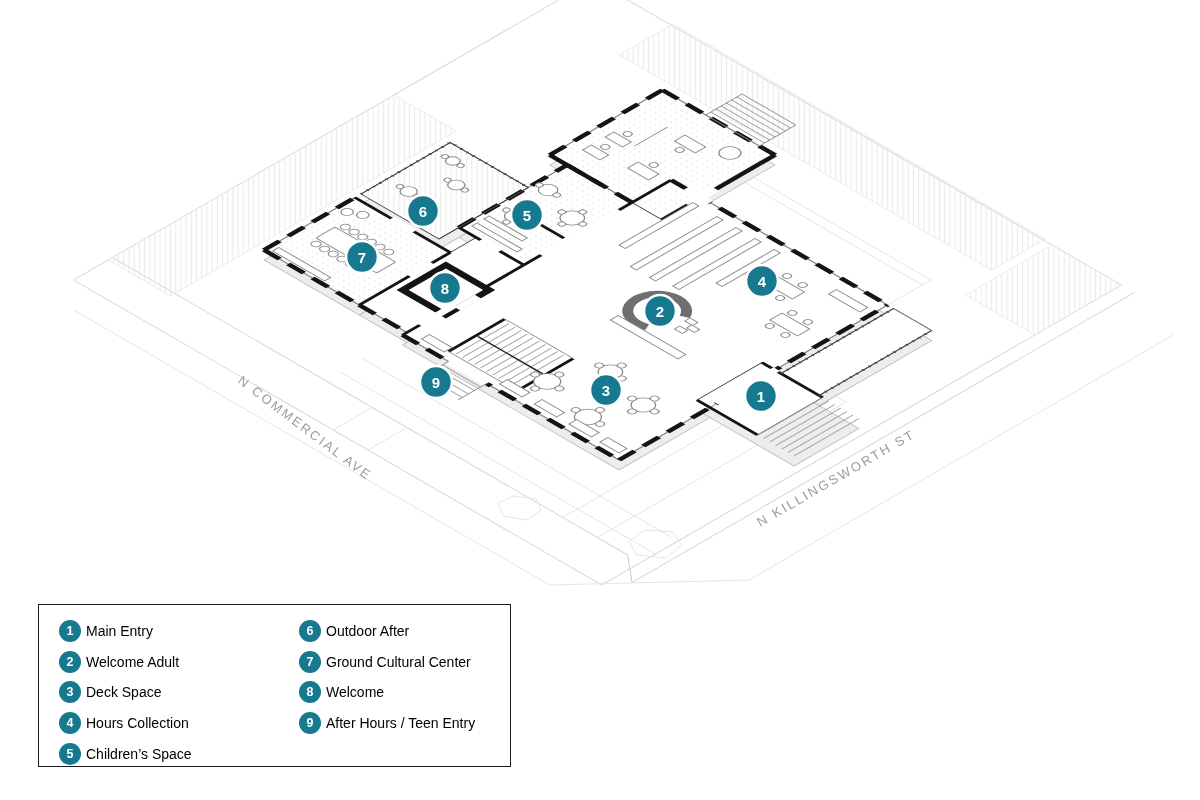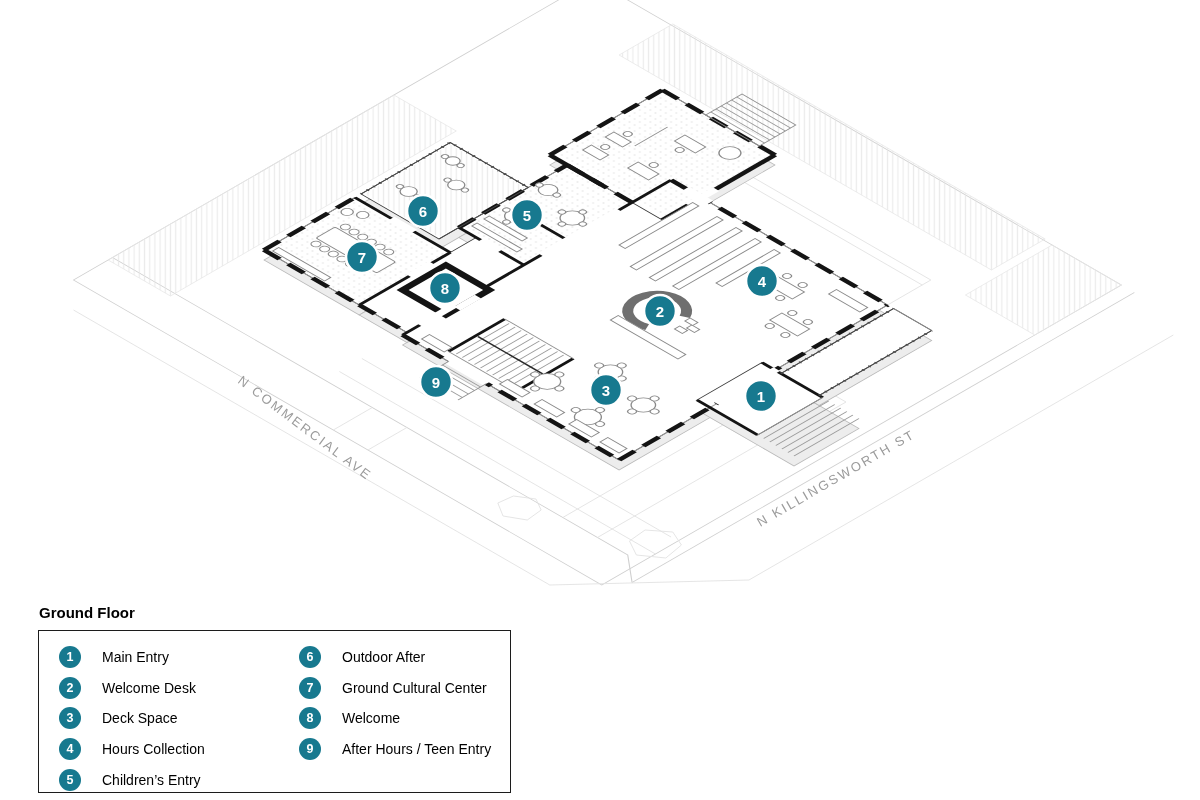--- a/index.html
+++ b/index.html
@@ -34,21 +34,21 @@
   
   #legend{position:absolute;left:38px;top:604px;width:473px;}
   #legend-title{font-size:15px;font-weight:bold;color:#000;margin:0 0 9px 1px;}
   #legend-box{border:1.6px solid #1c1c1c;height:163px;box-sizing:border-box;
               display:grid;grid-template-columns:240px auto;grid-template-rows:repeat(5,30.6px);
               grid-auto-flow:column;padding:11px 0 0 20px;}
   .legend-item{display:flex;align-items:center;}
   .legend-badge{width:22px;height:22px;border-radius:50%;background:var(--accent,#17798f);
                 color:#fff;font-size:12.5px;font-weight:bold;display:flex;align-items:center;
                 justify-content:center;flex:0 0 22px;}
-  .legend-label{font-size:14px;color:#000;margin-left:21px;white-space:nowrap;}
+  .legend-label{font-size:14px;color:#000;margin-left:5px;white-space:nowrap;}
 </style>
 </head>
 <body>
 
 <div id="stage">
 
 <svg width="1200" height="800" viewBox="0 0 1200 800">
   <defs>
     <pattern id="dots" width="6" height="6" patternUnits="userSpaceOnUse">
       <circle cx="1" cy="1" r=".8" fill="#dadada"></circle>
@@ -371,41 +371,40 @@
           <circle cx="436" cy="382" r="16" class="marker-circle"></circle>
           <text x="436" y="387.5" class="marker-num">9</text>
         </g>
       </g>
 </svg>
 
 <div class="street-label" id="street-commercial" style="left:305px;top:428px;transform:translate(-50%,-50%) rotate(37deg);">N COMMERCIAL AVE</div>
 <div class="street-label" id="street-killingsworth" style="left:836px;top:478px;transform:translate(-50%,-50%) rotate(-30deg);">N KILLINGSWORTH ST</div>
 
 <div id="legend">
-  <div id="legend-title">Ground Floor</div>
   <div id="legend-box">
         <div class="legend-item">
           <div class="legend-badge">1</div>
           <div class="legend-label">Main Entry</div>
         </div>
         <div class="legend-item">
           <div class="legend-badge">2</div>
-          <div class="legend-label">Welcome Desk</div>
+          <div class="legend-label">Welcome Adult</div>
         </div>
         <div class="legend-item">
           <div class="legend-badge">3</div>
           <div class="legend-label">Deck Space</div>
         </div>
         <div class="legend-item">
           <div class="legend-badge">4</div>
           <div class="legend-label">Hours Collection</div>
         </div>
         <div class="legend-item">
           <div class="legend-badge">5</div>
-          <div class="legend-label">Children’s Entry</div>
+          <div class="legend-label">Children’s Space</div>
         </div>
         <div class="legend-item">
           <div class="legend-badge">6</div>
           <div class="legend-label">Outdoor After</div>
         </div>
         <div class="legend-item">
           <div class="legend-badge">7</div>
           <div class="legend-label">Ground Cultural Center</div>
         </div>
         <div class="legend-item">

